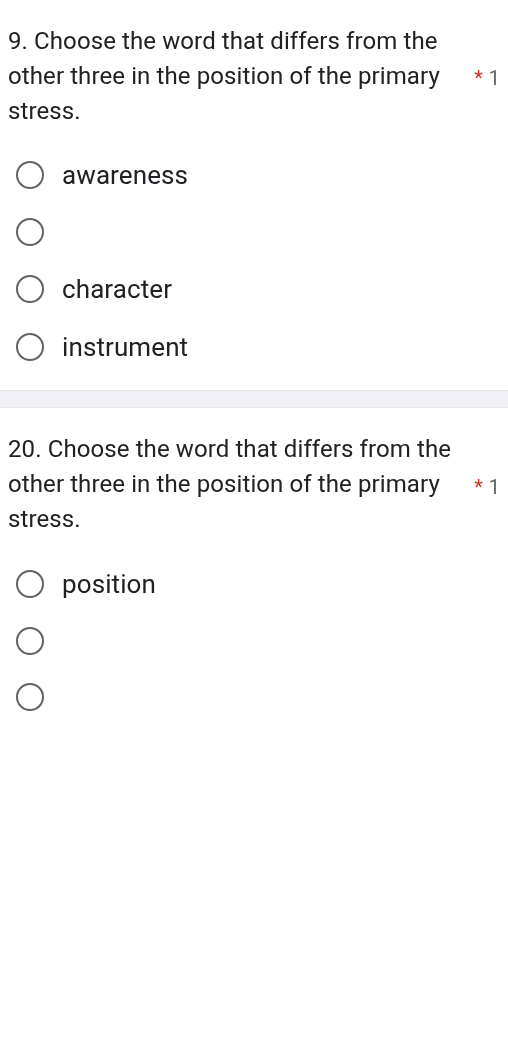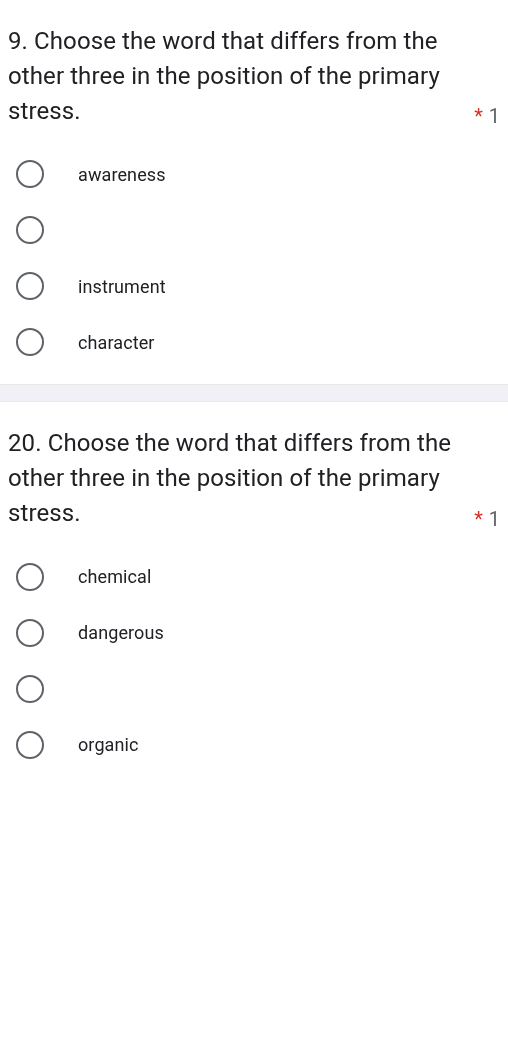--- a/index.html
+++ b/index.html
@@ -12,21 +12,21 @@
       background: #fff;
       color: #202124;
       width: 508px;
     }
     .question-card {
       background: #fff;
       padding: 24px 8px 28px 8px;
     }
     .question-header {
       display: flex;
-      align-items: flex-end;
+      align-items: center;
       gap: 8px;
       margin-bottom: 32px;
     }
     .question-text {
       font-size: 24px;
       line-height: 1.45;
       color: #202124;
       font-weight: 400;
       flex: 1;
       letter-spacing: 0.1px;
@@ -59,24 +59,23 @@
       cursor: pointer;
     }
     .radio-circle {
       width: 28px;
       height: 28px;
       border: 2.5px solid #5f6368;
       border-radius: 50%;
       flex-shrink: 0;
     }
     .option-label {
-      font-size: 18px;
+      font-size: 26px;
       color: #202124;
       letter-spacing: 0.1px;
-      margin-left: 16px;
     }
     .divider {
       height: 18px;
       background: #f1f0f6;
       border-top: 1px solid #e8e8e8;
       border-bottom: 1px solid #e8e8e8;
     }
   </style>
 </head>
 <body>
@@ -92,49 +91,44 @@
   <div class="options">
     <label class="option">
       <span class="radio-circle"></span>
       <span class="option-label">awareness</span>
     </label>
     <label class="option">
       <span class="radio-circle"></span>
     </label>
     <label class="option">
       <span class="radio-circle"></span>
-      <span class="option-label">instrument</span>
+      <span class="option-label">character</span>
     </label>
     <label class="option">
       <span class="radio-circle"></span>
-      <span class="option-label">character</span>
+      <span class="option-label">instrument</span>
     </label>
   </div>
 </div>
 
 <div class="divider"></div>
 
 <div class="question-card">
   <div class="question-header">
     <div class="question-text">20. Choose the word that differs from the other three in the position of the primary stress.</div>
     <div class="required-points">
       <span class="required-mark">*</span>
       <span class="points">1</span>
     </div>
   </div>
   <div class="options">
     <label class="option">
       <span class="radio-circle"></span>
-      <span class="option-label">chemical</span>
-    </label>
-    <label class="option">
-      <span class="radio-circle"></span>
-      <span class="option-label">dangerous</span>
+      <span class="option-label">position</span>
     </label>
     <label class="option">
       <span class="radio-circle"></span>
     </label>
     <label class="option">
       <span class="radio-circle"></span>
-      <span class="option-label">organic</span>
     </label>
   </div>
 </div>
 
 </body></html>

